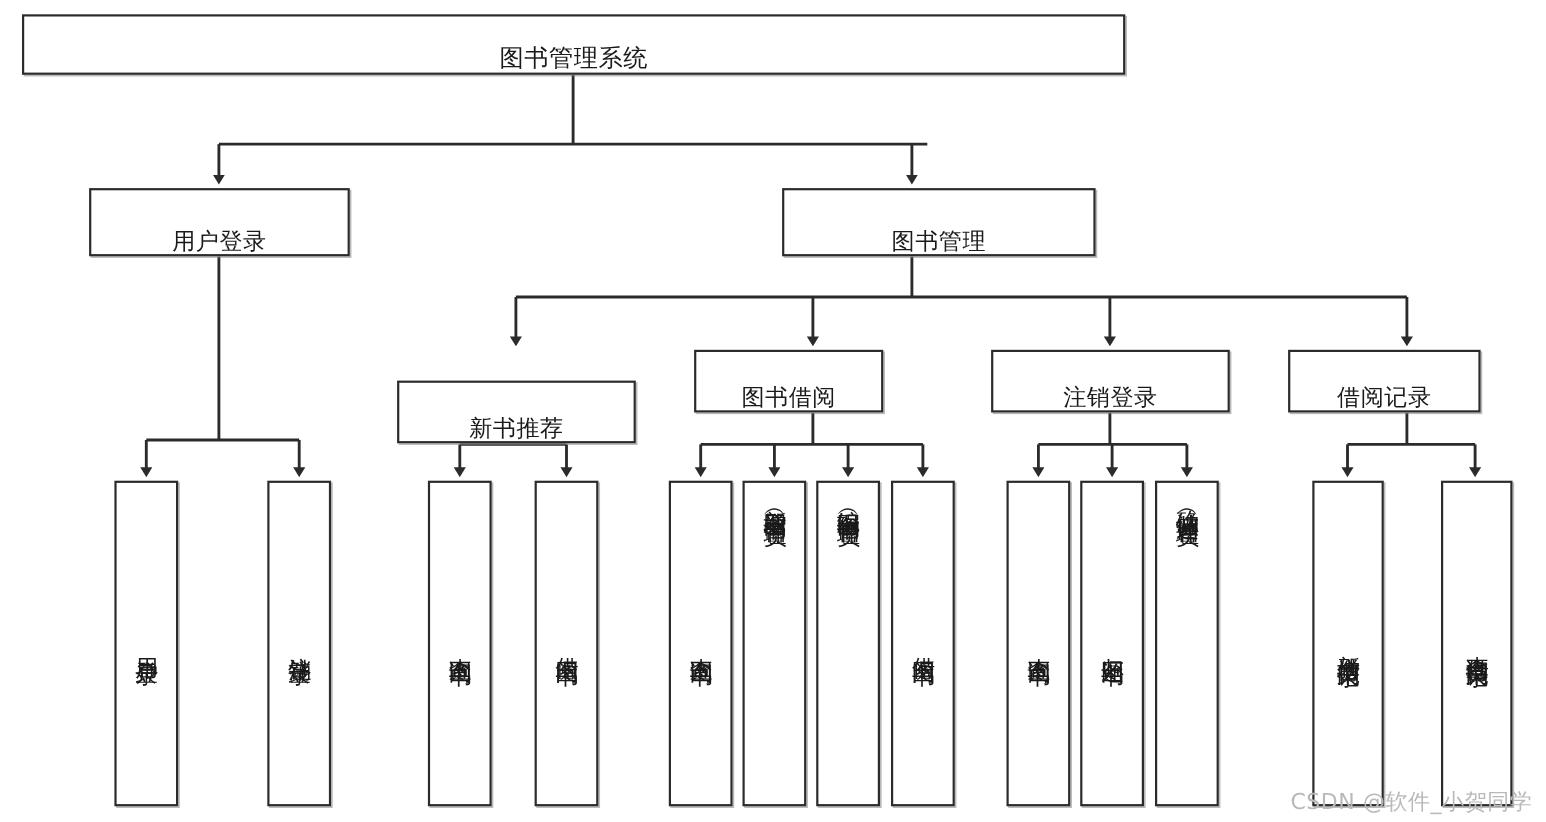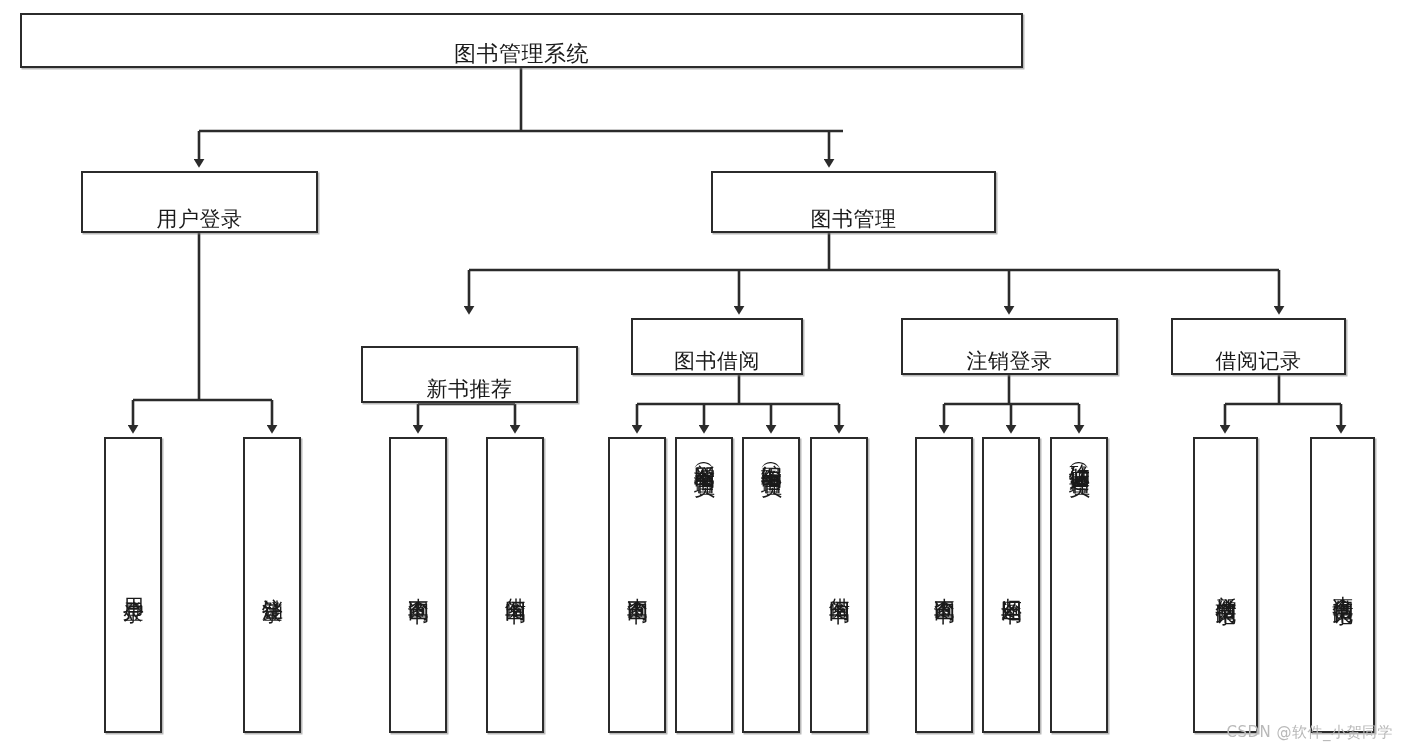--- a/index.html
+++ b/index.html
@@ -68,21 +68,21 @@
   }
   
   .node.vert.vcenter {
     align-items: center;
     padding-top: 0;
   }
   #watermark {
     position: absolute;
     right: 12px;
     bottom: 5px;
-    font-size: 15px;
+    font-size: 20px;
     color: #b9b9b9;
     white-space: nowrap;
     z-index: 3;
     letter-spacing: 0.5px;
   }
 </style>
 </head>
 <body>
 
 <div id="diagram-root">

